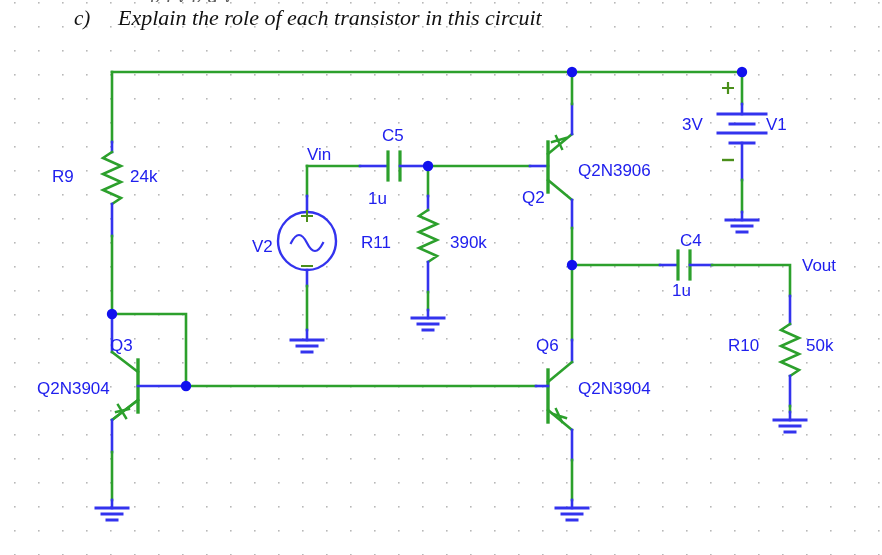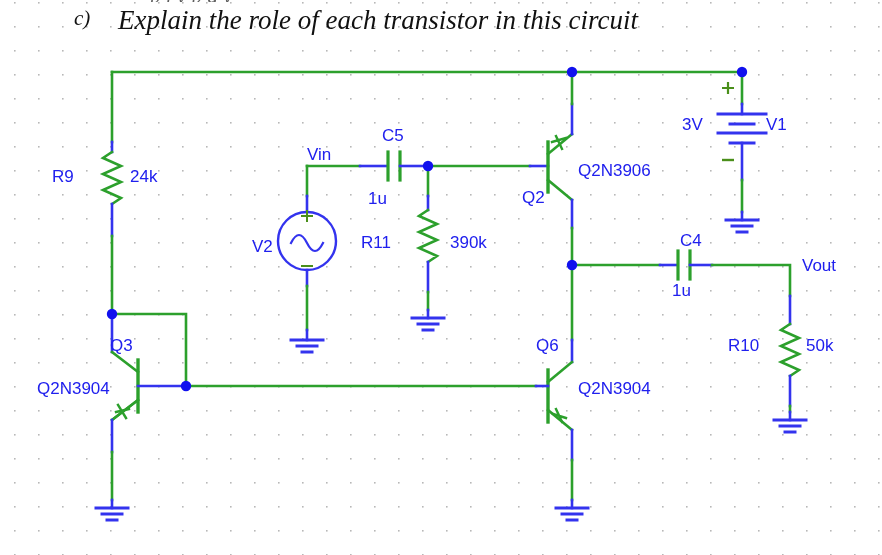--- a/index.html
+++ b/index.html
@@ -36,21 +36,21 @@
     white-space: nowrap;
   }
   #q-letter {
     left: 74px;
     top: 6px;
     font-size: 21px;
   }
   #q-text {
     left: 118px;
     top: 5px;
-    font-size: 27px;
+    font-size: 22px;
   }
   #clipped-line {
     position: absolute;
     left: 150px;
     top: -16px;
     width: 600px;
     height: 18px;
     overflow: hidden;
     font-family: "Liberation Serif", serif;
     font-style: italic;

